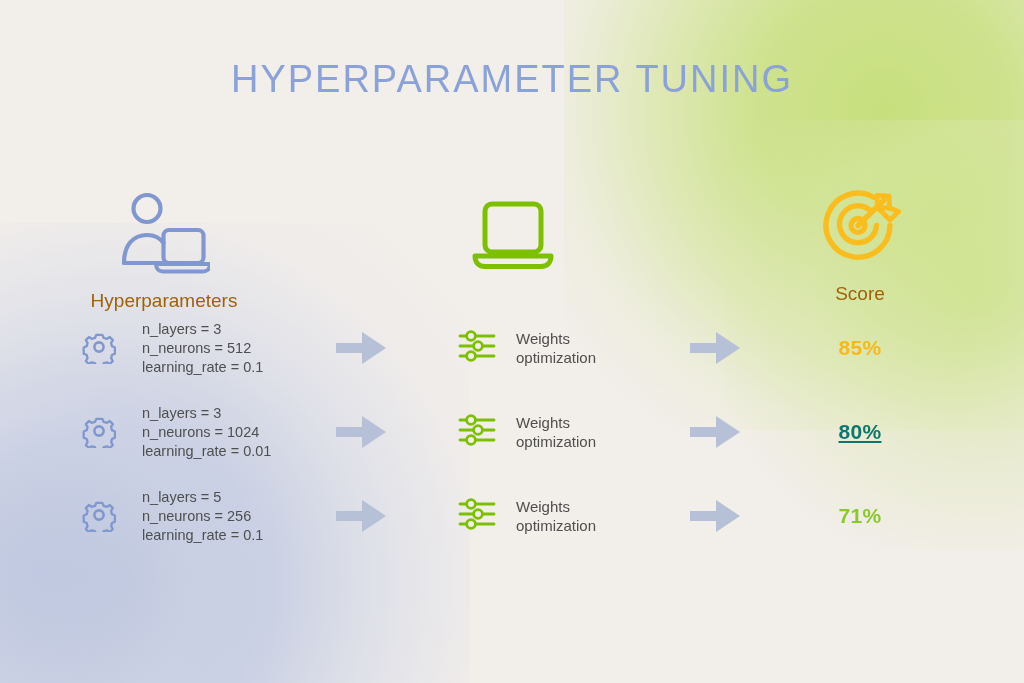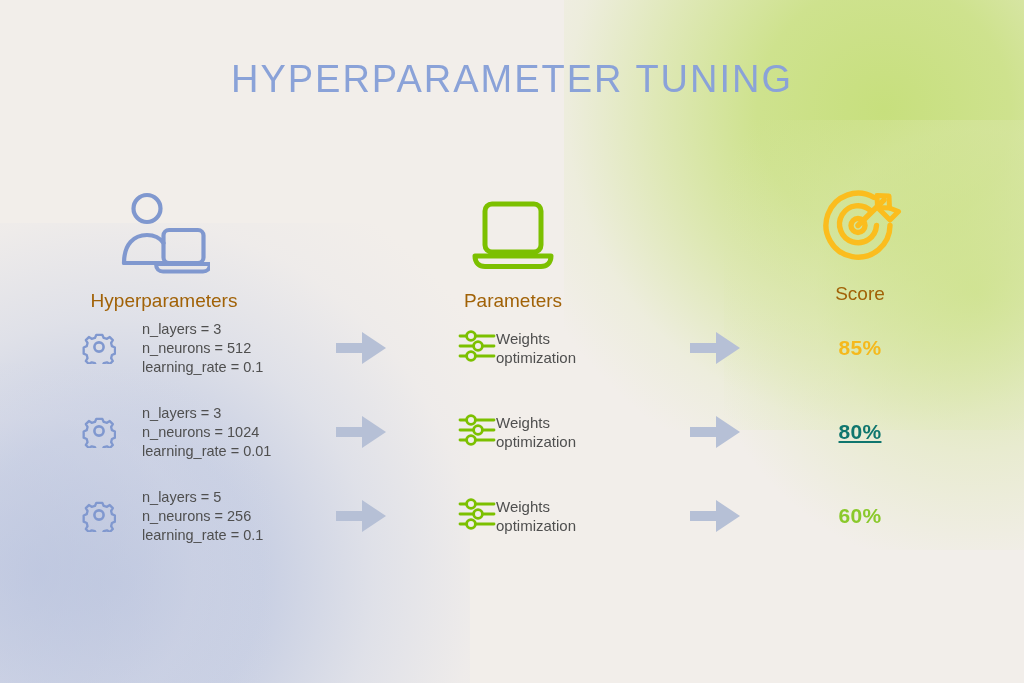--- a/index.html
+++ b/index.html
@@ -153,21 +153,21 @@
 
   
   .cell-params {
     position: absolute;
     left: 458px;
     top: 0;
     width: 210px;
     height: 84px;
     display: flex;
     align-items: center;
-    gap: 0;
+    gap: 20px;
   }
   .cell-params .ptext {
     font-size: 15px;
     line-height: 19px;
     color: #4f4f4f;
     white-space: nowrap;
   }
 
   
   .cell-score {
@@ -211,21 +211,20 @@
     <div class="col-label">Hyperparameters</div>
   </div>
 
   <div class="col-head" id="head-params">
     <div class="icon-wrap">
       <svg width="92" height="80" viewBox="0 0 92 80" fill="none">
         <rect x="18" y="10" width="56" height="48" rx="7" stroke="#7cc000" stroke-width="5" fill="none"></rect>
         <path d="M8 62 H84 C84 69 79.5 72.5 74 72.5 H18 C12.5 72.5 8 69 8 62 Z" stroke="#7cc000" stroke-width="5" fill="none" stroke-linejoin="round"></path>
       </svg>
     </div>
-    <div class="col-label">Parameters</div>
   </div>
 
   <div class="col-head" id="head-score">
     <div class="icon-wrap">
       <svg width="84" height="80" viewBox="0 0 84 80" fill="none">
         <path d="M56 10.5 A32 32 0 1 0 72 38.5" stroke="#fbbd1e" stroke-width="5.4" fill="none" stroke-linecap="round"></path>
         <path d="M53 24 A18.5 18.5 0 1 0 58.5 38.5" stroke="#fbbd1e" stroke-width="5.4" fill="none" stroke-linecap="round"></path>
         <circle cx="40" cy="38.5" r="7" stroke="#fbbd1e" stroke-width="5.4" fill="none"></circle>
         <path d="M40 38.5 L66 13" stroke="#fbbd1e" stroke-width="5.4" stroke-linecap="round"></path>
         <path d="M59 8.5 L59.5 20.5 L71.5 21 L71 9 Z" stroke="#fbbd1e" stroke-width="5" fill="none" stroke-linejoin="round"></path>
@@ -384,17 +383,17 @@
       </span>
     </div>
 
     <div class="cell-arrow a2">
       <svg width="52" height="40" viewBox="0 0 52 40">
         <path d="M0 15 H26 V4 L50 20 L26 36 V25 H0 Z" fill="#b6c0d6"></path>
       </svg>
     </div>
 
     <div class="cell-score">
-      <span class="score-val" style="color: rgb(138, 201, 43);">60%</span>
+      <span class="score-val" style="color: rgb(138, 201, 43);">71%</span>
     </div>
   </div>
 
 </div>
 
 </body></html>

